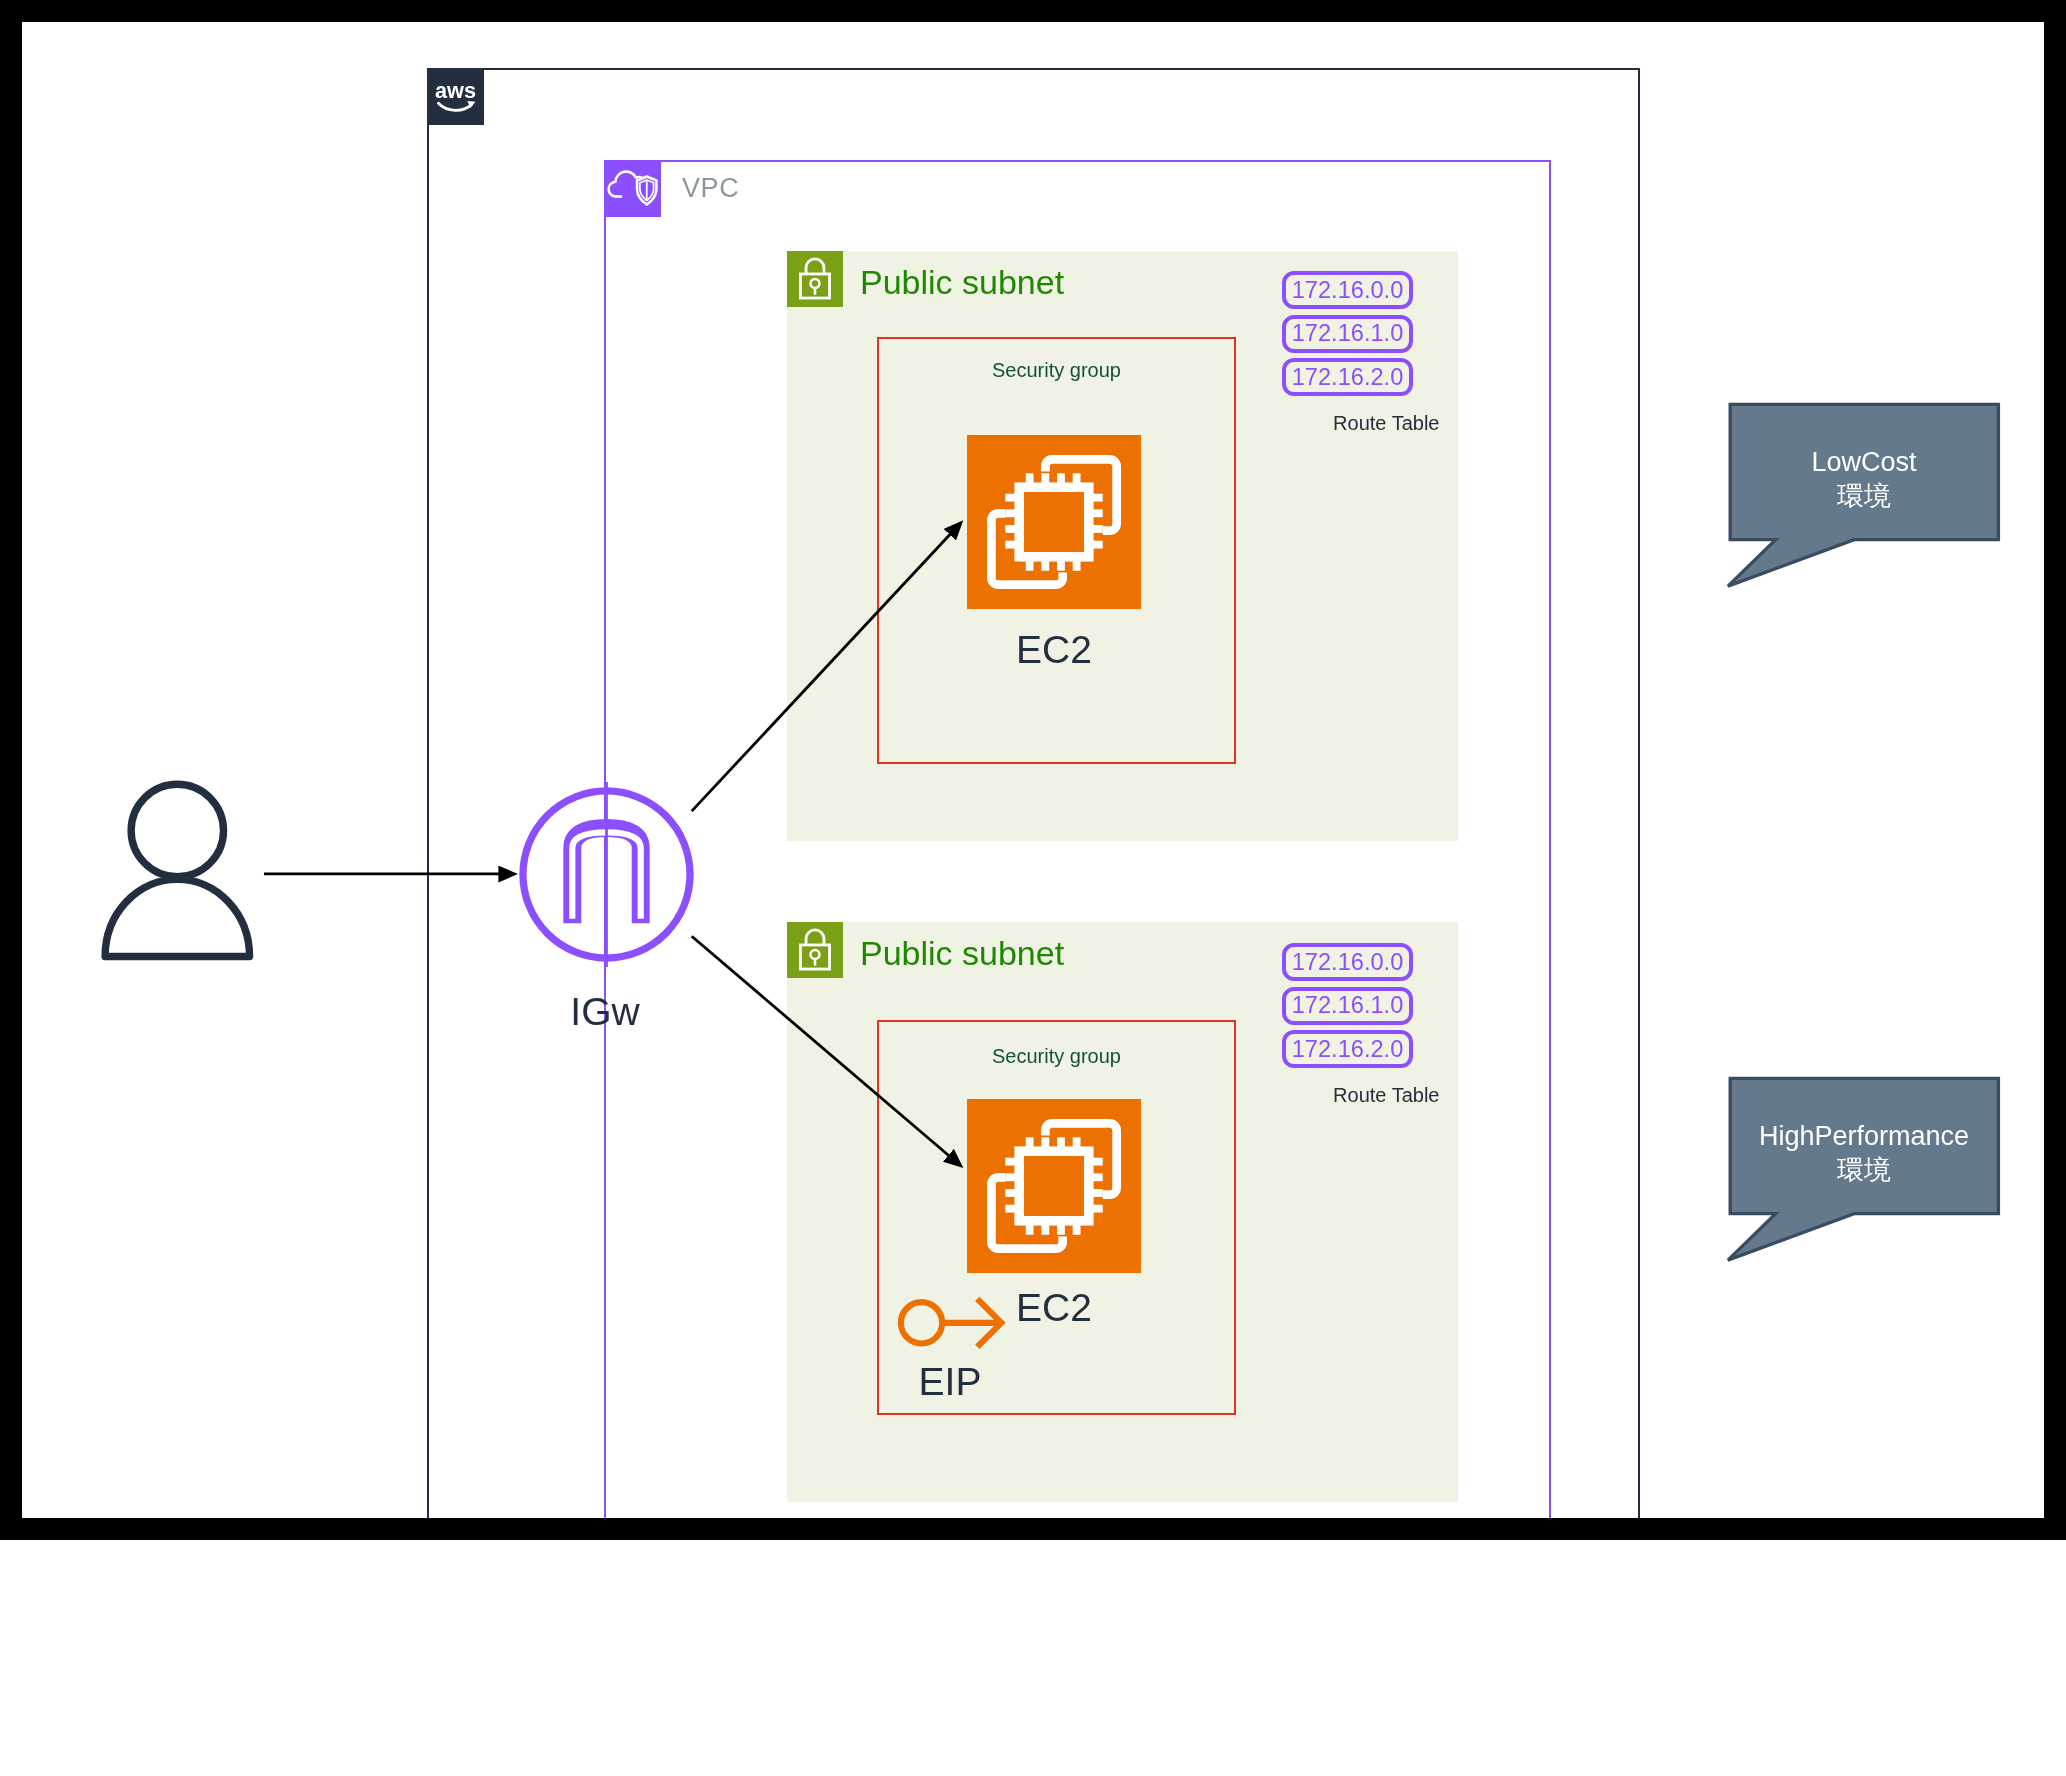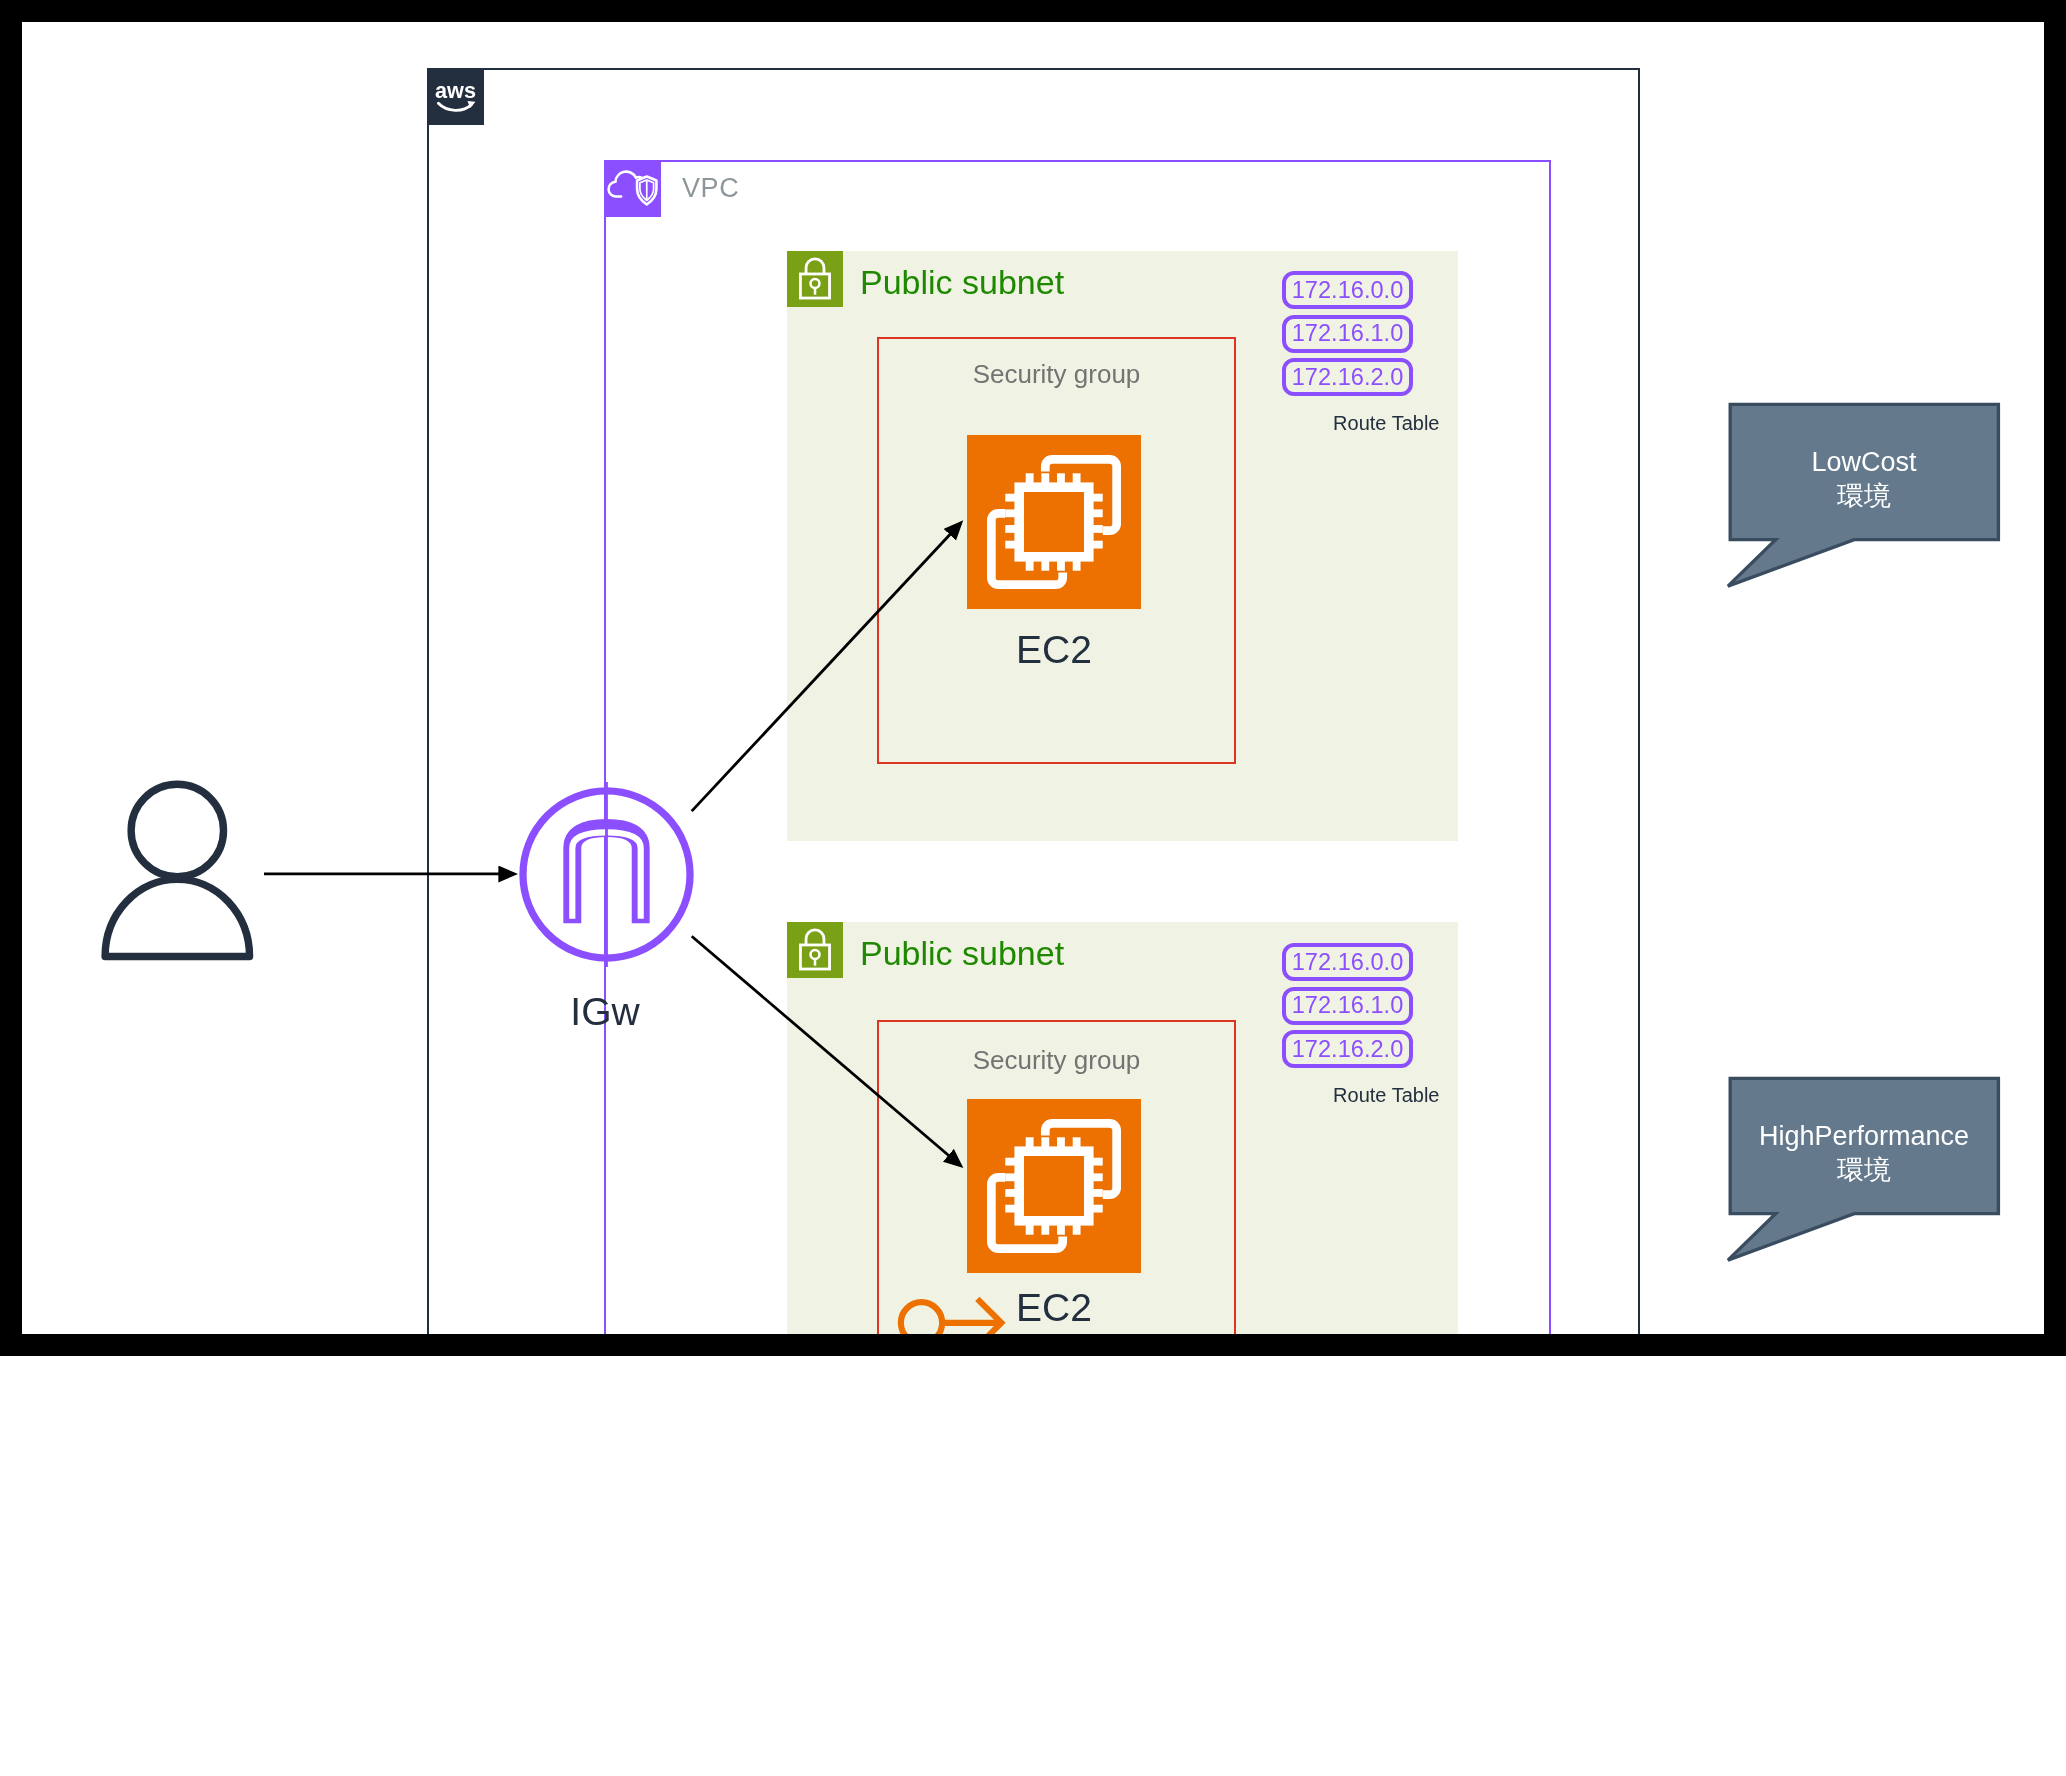--- a/index.html
+++ b/index.html
@@ -1,33 +1,33 @@
 <!DOCTYPE html>
 <html style="font-size:9px"><head>
 <meta charset="utf-8">
 <style>
   html,body{margin:0;padding:0;background:#ffffff;}
   body{font-family:"Liberation Sans", sans-serif;}
-  #canvas{position:relative;width:2066px;height:1356px;background:#ffffff;overflow:hidden;}
+  #canvas{position:relative;width:2066px;height:1540px;background:#ffffff;overflow:hidden;}
   .frame{position:absolute;inset:0;border:22.5px solid #000000;pointer-events:none;z-index:50;}
   .abs{position:absolute;}
   .aws-box{left:427px;top:68px;width:1213px;height:1616px;border:2.2px solid #232F3E;box-sizing:border-box;}
   .aws-logo{left:427px;top:68px;width:57px;height:57px;background:#232F3E;z-index:6;}
   .vpc-box{left:604px;top:160px;width:947px;height:1436px;border:2.2px solid #8C4FFF;box-sizing:border-box;}
   .vpc-icon{left:604px;top:160px;width:57px;height:57px;background:#8C4FFF;z-index:6;}
   .vpc-label{left:682px;top:173px;font-size:27px;color:#8D979B;letter-spacing:0.6px;}
   .subnet{width:671px;background:#F0F3E4;}
   .subnet-top{left:787px;top:251px;height:590px;}
   .subnet-bottom{left:787px;top:922px;height:580px;}
   .subnet-icon{width:56px;height:56px;background:#7AA116;z-index:6;}
   .subnet-label{font-size:34px;color:#1E8900;}
   .sg{width:359px;border:2.2px solid #DE3522;box-sizing:border-box;z-index:4;}
   .sg-top{left:877px;top:337px;height:427px;}
   .sg-bottom{left:877px;top:1020px;height:395px;}
-  .sg-label{width:359px;text-align:center;font-size:26px;color:#737373;z-index:5;}
+  .sg-label{width:359px;text-align:center;font-size:20px;color:#14532d;z-index:5;}
   .ec2-icon{width:174px;height:174px;background:#ED7100;z-index:6;}
   .node-label{font-size:39px;color:#232F3E;text-align:center;width:124px;}
   .rt-group{width:131px;z-index:6;}
   .rt-box{width:131px;height:38px;border:4.5px solid #8C4FFF;border-radius:12px;box-sizing:border-box;
           display:flex;align-items:center;justify-content:center;margin-bottom:5.6px;
           font-size:23.6px;color:#8C4FFF;}
   .rt-label{position:absolute;left:-22.5px;top:141px;width:180px;text-align:right;font-size:20px;color:#232F3E;}
   .callout-text{width:268px;height:135px;display:flex;flex-direction:column;align-items:center;
                 justify-content:center;padding-top:12.4px;box-sizing:border-box;color:#ffffff;
                 font-size:27px;line-height:34px;text-align:center;z-index:7;}

